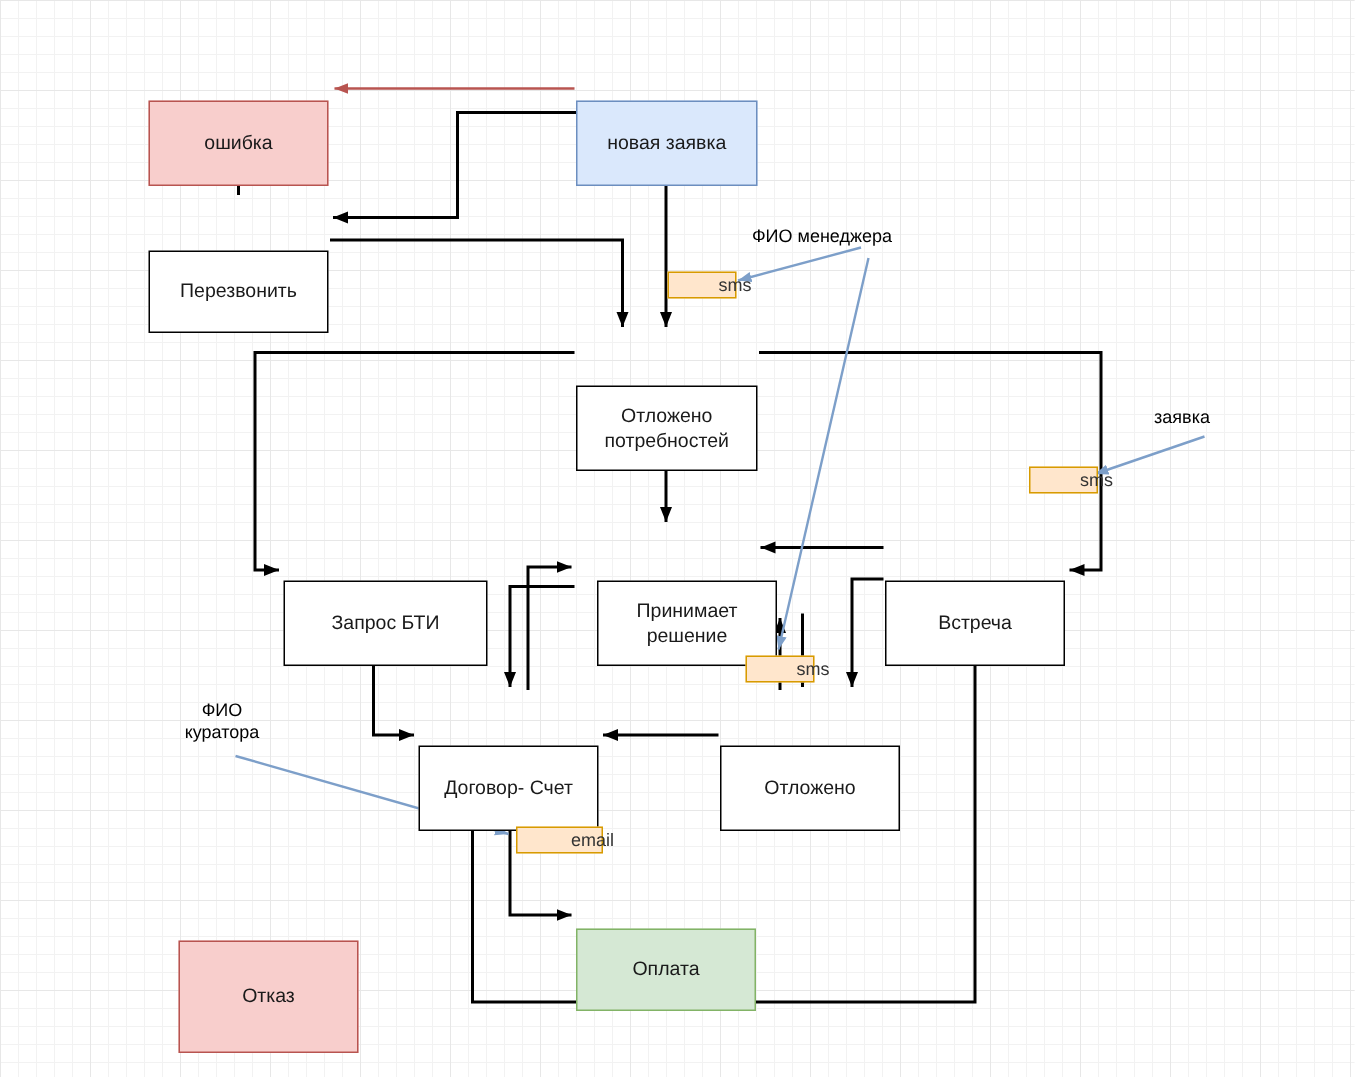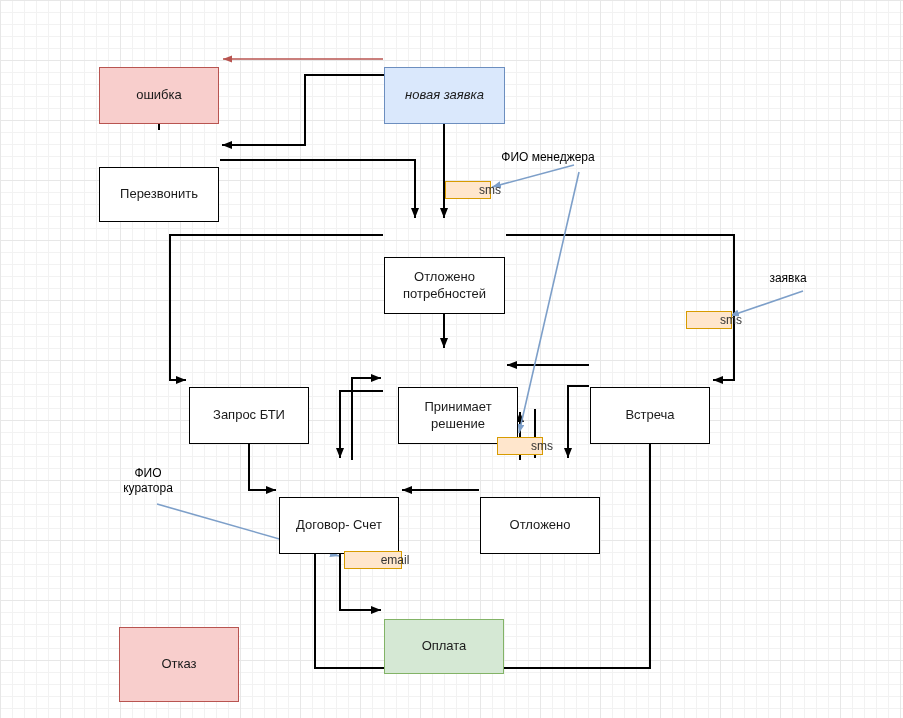--- a/index.html
+++ b/index.html
@@ -24,21 +24,21 @@
   .edge-blue{stroke:var(--annotation-blue,#7d9fc9);stroke-width:1.6;fill:none;}
   .mk-b{fill:var(--edge-black,#000000);}
   .mk-r{fill:var(--red-border,#b85450);}
   .mk-a{fill:var(--annotation-blue,#7d9fc9);}
   .node{
     position:absolute;display:flex;align-items:center;justify-content:center;
     text-align:center;font-size:13px;color:#1a1a1a;line-height:1.3;
     background:#ffffff;border:1px solid #000000;box-sizing:border-box;padding:2px 6px;margin-top:36px;
   }
   .node.red{background:var(--red-fill,#f8cecc);border-color:var(--red-border,#b85450);}
-  .node.blue{background:var(--blue-fill,#dae8fc);border-color:var(--blue-border,#6c8ebf);font-style:italic;}
+  .node.blue{background:var(--blue-fill,#dae8fc);border-color:var(--blue-border,#6c8ebf);}
   .node.green{background:var(--green-fill,#d5e8d4);border-color:var(--green-border,#82b366);}
   .tag{
     position:absolute;display:flex;align-items:center;justify-content:center;
     font-size:12px;color:#333;background:var(--orange-fill,#ffe6cc);
     border:1px solid var(--orange-border,#d79b00);box-sizing:border-box;padding-left:44px;
   }
   .note{
     position:absolute;font-size:12px;color:#000;text-align:center;line-height:1.25;
   }
 </style>
@@ -83,21 +83,21 @@
     <path class="edge-blue" marker-end="url(#mA)" d="M574,165 L492,187"></path>
     <path class="edge-blue" marker-end="url(#mA)" d="M579,172 L519,433"></path>
     <path class="edge-blue" marker-end="url(#mA)" d="M803,291 L730,316"></path>
     <path class="edge-blue" marker-end="url(#mA)" d="M157,504 L339,556"></path>
   </svg>
 
   <div class="node red" style="left:99px;top:31px;width:120px;height:57px">ошибка</div>
   <div class="node blue" style="left:384px;top:31px;width:121px;height:57px">новая заявка</div>
   <div class="node" style="left:99px;top:131px;width:120px;height:55px">Перезвонить</div>
   <div class="node" style="left:384px;top:221px;width:121px;height:57px">Отложено потребностей</div>
-  <div class="node" style="left:189px;top:351px;width:120px;height:57px">Запрос БТИ</div>
+  <div class="node" style="left:189px;top:351px;width:136px;height:57px">Запрос БТИ</div>
   <div class="node" style="left:398px;top:351px;width:120px;height:57px">Принимает решение</div>
   <div class="node" style="left:590px;top:351px;width:120px;height:57px">Встреча</div>
   <div class="node" style="left:279px;top:461px;width:120px;height:57px">Договор- Счет</div>
   <div class="node" style="left:480px;top:461px;width:120px;height:57px">Отложено</div>
   <div class="node green" style="left:384px;top:583px;width:120px;height:55px">Оплата</div>
   <div class="node red" style="left:119px;top:591px;width:120px;height:75px">Отказ</div>
 
   <div class="tag" style="left:445px;top:181px;width:38px;height:18px">sms</div>
   <div class="tag" style="left:686px;top:311px;width:38px;height:18px">sms</div>
   <div class="tag" style="left:497px;top:437px;width:38px;height:18px">sms</div>

